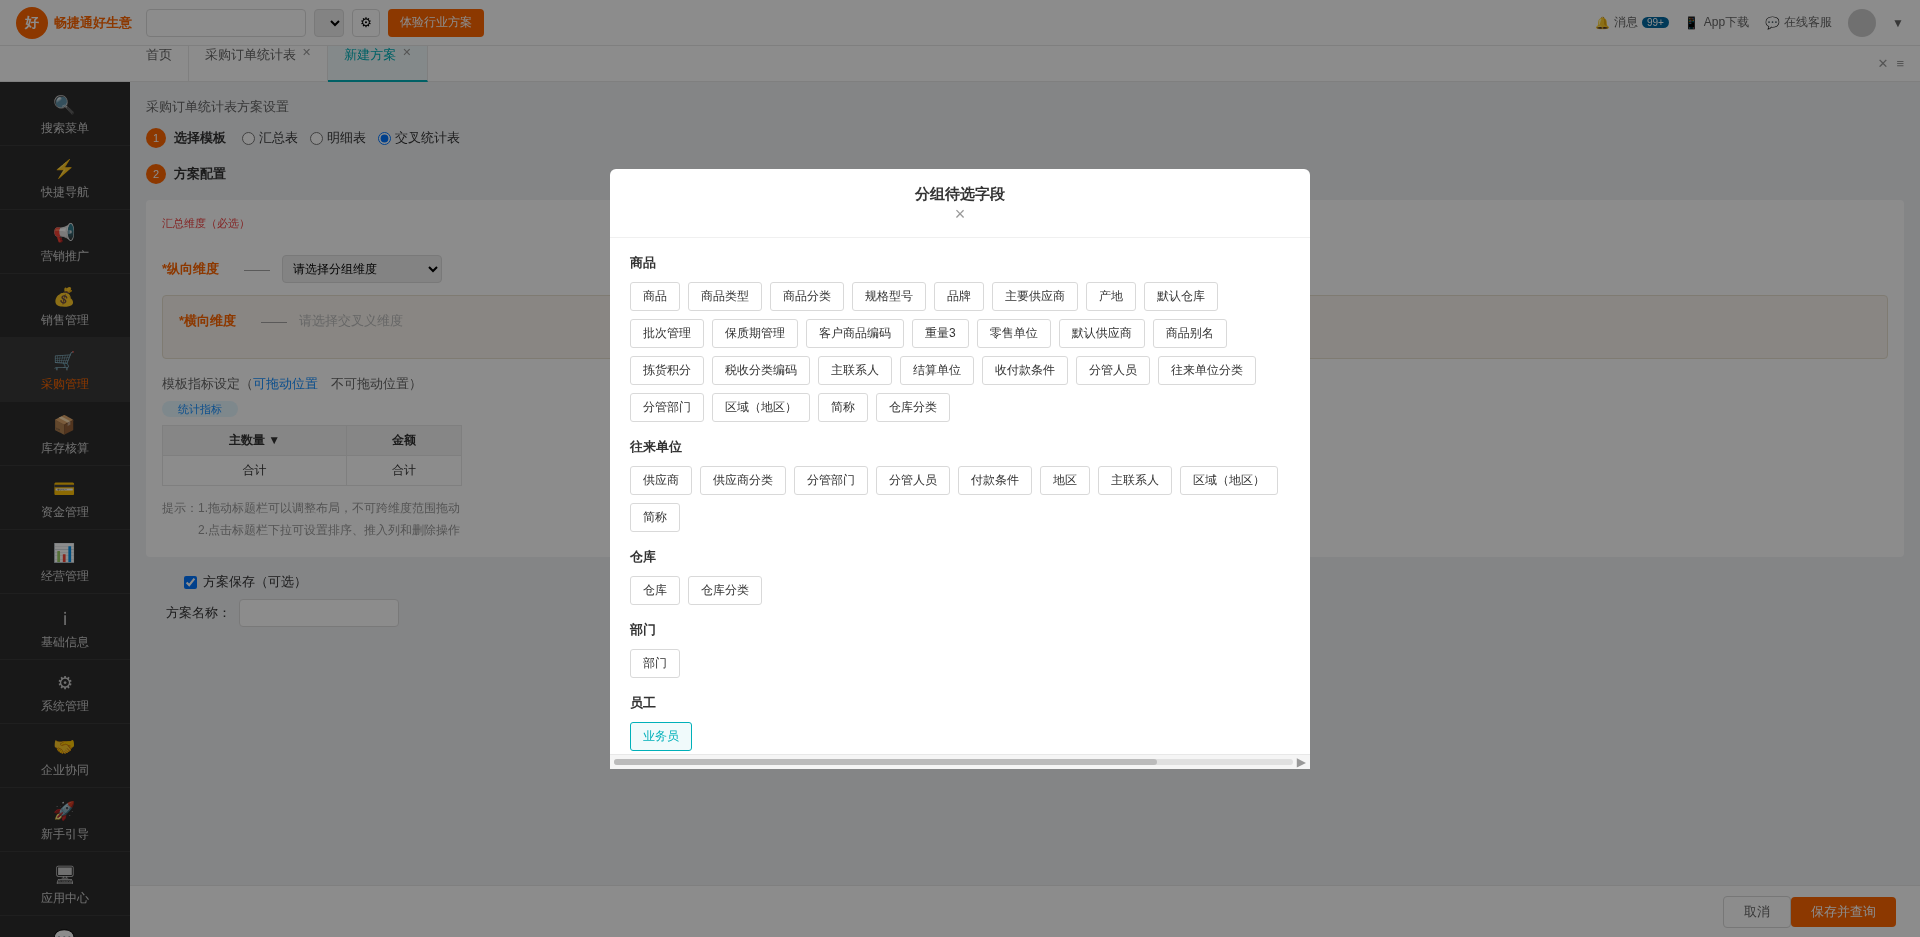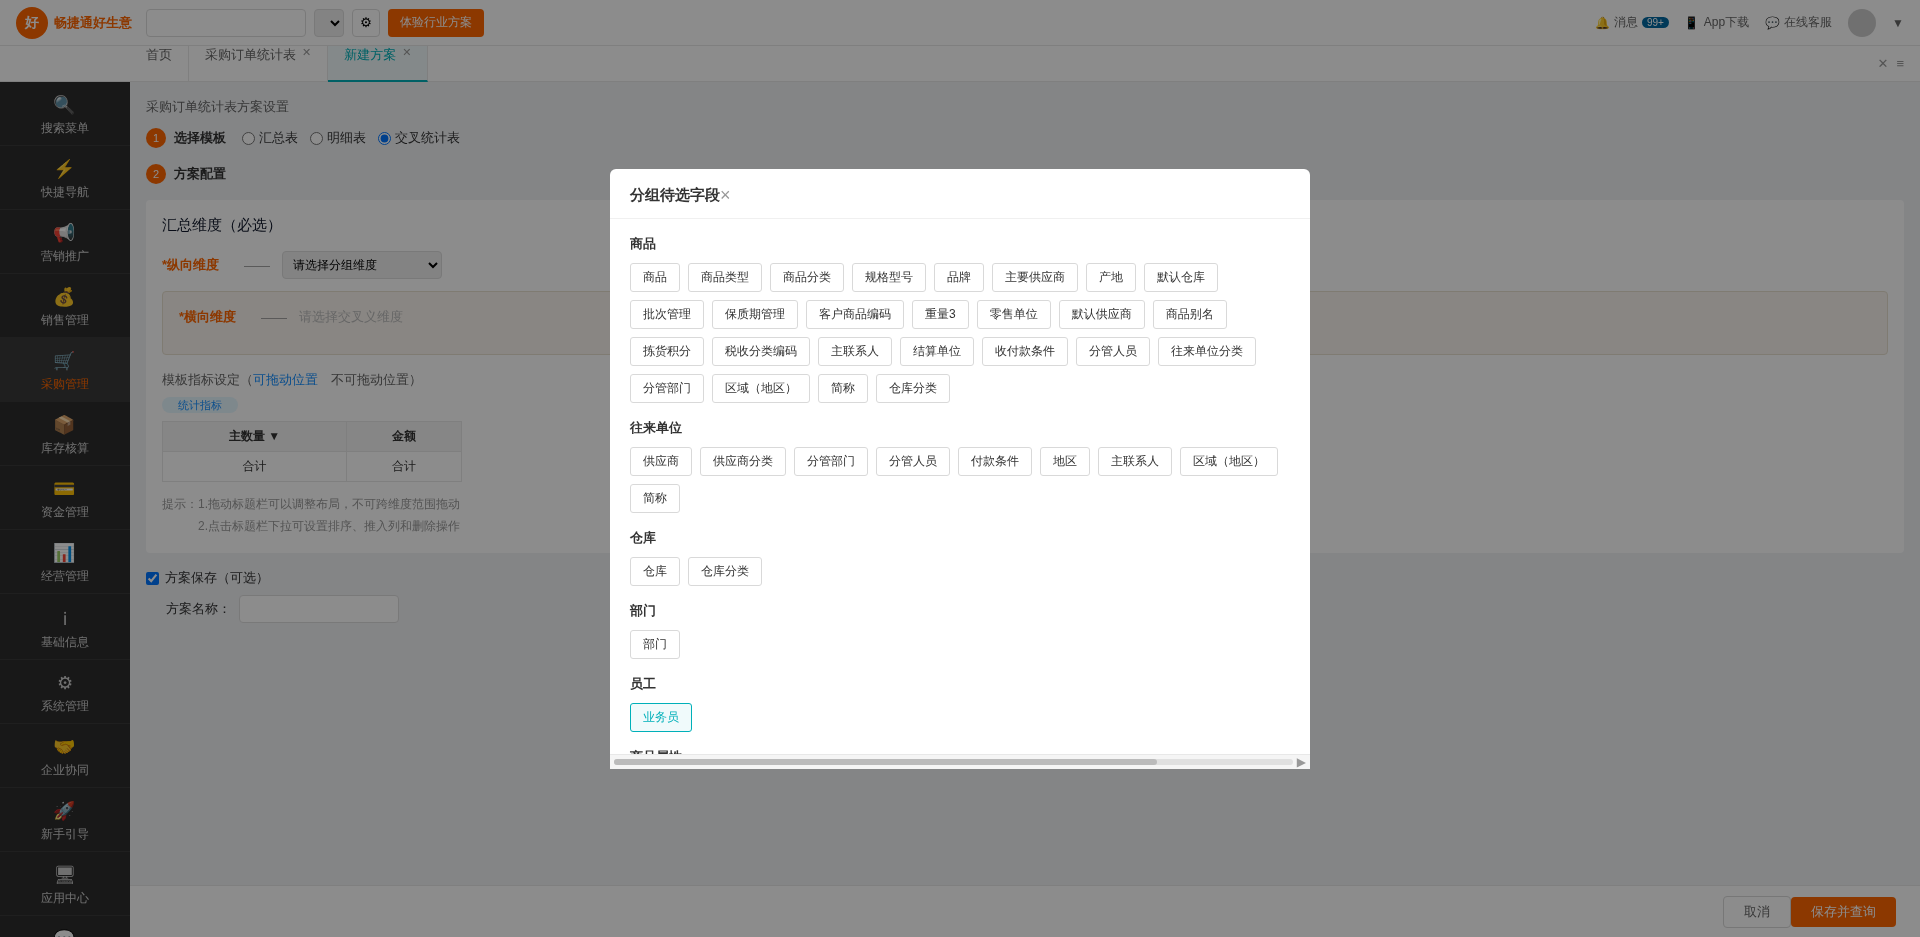--- a/index.html
+++ b/index.html
@@ -43,21 +43,21 @@
     .radio-item { display: flex; align-items: center; gap: 4px; font-size: 13px; cursor: pointer; }
 
     
     .content-card { background: white; border-radius: 4px; padding: 16px; margin-bottom: 16px; }
 
     
     .overlay { position: fixed; top: 0; left: 0; right: 0; bottom: 0; background: rgba(0,0,0,0.45); z-index: 200; display: flex; align-items: center; justify-content: center; }
 
     
     .modal { background: white; border-radius: 6px; width: 700px; max-height: 600px; display: flex; flex-direction: column; position: relative; }
-    .modal-header { padding: 16px 20px 12px; display: flex; align-items: center; border-bottom: 1px solid #f0f0f0; }
+    .modal-header { padding: 16px 20px 12px; display: flex; align-items: center; border-bottom: 1px solid #f0f0f0; flex-direction: column; }
     .modal-title { font-size: 15px; font-weight: bold; color: #333; }
     .modal-close { cursor: pointer; font-size: 18px; color: #999; background: none; border: none; }
     .modal-body { padding: 16px 20px; overflow-y: auto; flex: 1; }
 
     
     .field-group { margin-bottom: 16px; }
     .field-group-title { font-size: 13px; font-weight: bold; color: #333; margin-bottom: 10px; }
     .field-tags { display: flex; flex-wrap: wrap; gap: 8px; }
     .field-tag { padding: 5px 12px; border: 1px solid #d9d9d9; border-radius: 3px; font-size: 12px; color: #333; cursor: pointer; background: white; white-space: nowrap; }
     .field-tag.selected { border-color: #00b0b9; color: #00b0b9; background: #f0fafb; }
@@ -69,21 +69,21 @@
 
     
     .modal-body::-webkit-scrollbar { width: 6px; }
     .modal-body::-webkit-scrollbar-track { background: #f1f1f1; }
     .modal-body::-webkit-scrollbar-thumb { background: #ccc; border-radius: 3px; }
 
     
     .hint-text { font-size: 12px; color: #999; line-height: 1.8; }
 
     
-    .checkbox-label { display: flex; align-items: center; gap: 6px; font-size: 13px; cursor: pointer; }
+    .checkbox-label { display: flex; align-items: center; gap: 6px; font-size: 13px; cursor: pointer; margin-left: 38px; }
     .checkbox-label input { cursor: pointer; }
 
     
     .config-row { display: flex; align-items: center; gap: 12px; margin-bottom: 12px; font-size: 13px; }
     .config-select { height: 28px; border: 1px solid #ddd; border-radius: 4px; padding: 0 6px; font-size: 12px; width: 160px; }
 
     
     .preview-table { width: 100%; border-collapse: collapse; font-size: 12px; }
     .preview-table th, .preview-table td { border: 1px solid #e8e8e8; padding: 6px 10px; text-align: center; }
     .preview-table th { background: #f5f5f5; }
@@ -222,21 +222,21 @@
         </label>
     </div>
   </div>
 
   <div style="display:flex; align-items:center; gap:8px; margin-bottom:16px;">
     <div class="step-num">2</div>
     <span class="step-label">方案配置</span>
   </div>
 
   <div class="content-card">
-    <div style="font-size:15px; color:#0f172a; margin-bottom:16px;">汇总维度（必选）</div>
+    <div style="font-size:11px; color:#ef4444; margin-bottom:24px;">汇总维度（必选）</div>
     <div class="config-row">
       <span style="color:#ff6600; font-weight:bold; min-width:70px;">*纵向维度</span>
       <span style="color:#999;">——</span>
       <select class="config-select">
         <option value="">请选择分组维度</option>
       </select>
     </div>
     <div style="background:#f9f4ee; border:1px solid #e8e0d0; border-radius:4px; padding:16px; margin-bottom:16px;">
       <div class="config-row">
         <span style="color:#ff6600; font-weight:bold; min-width:70px;">*横向维度</span>

